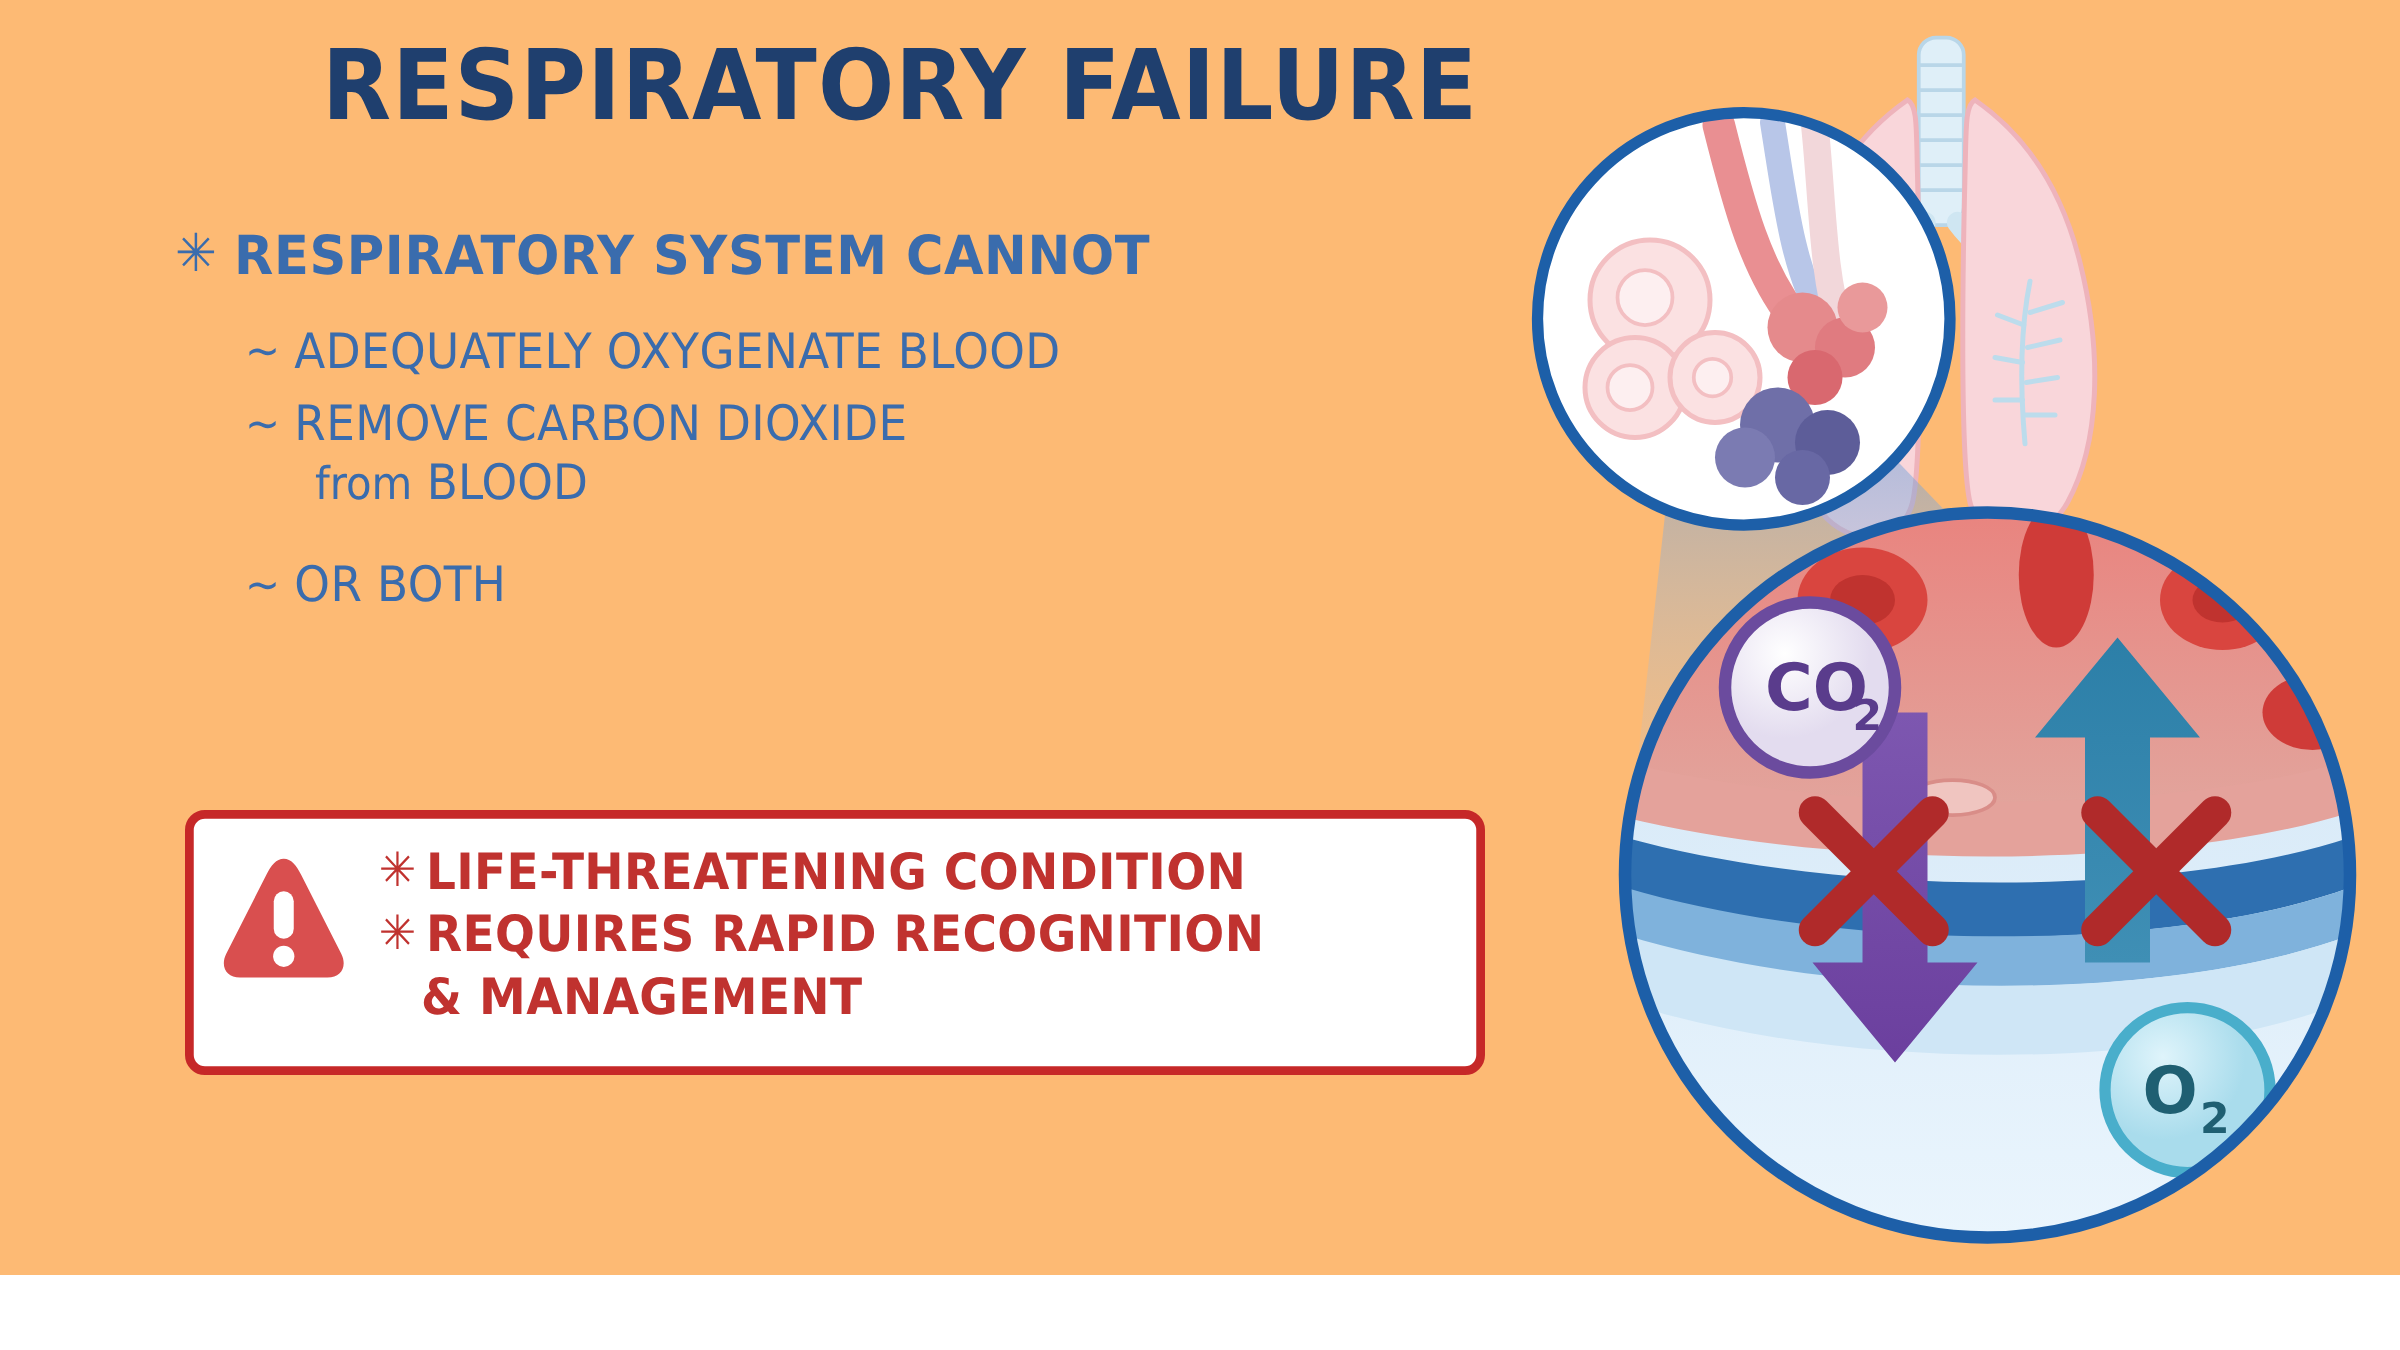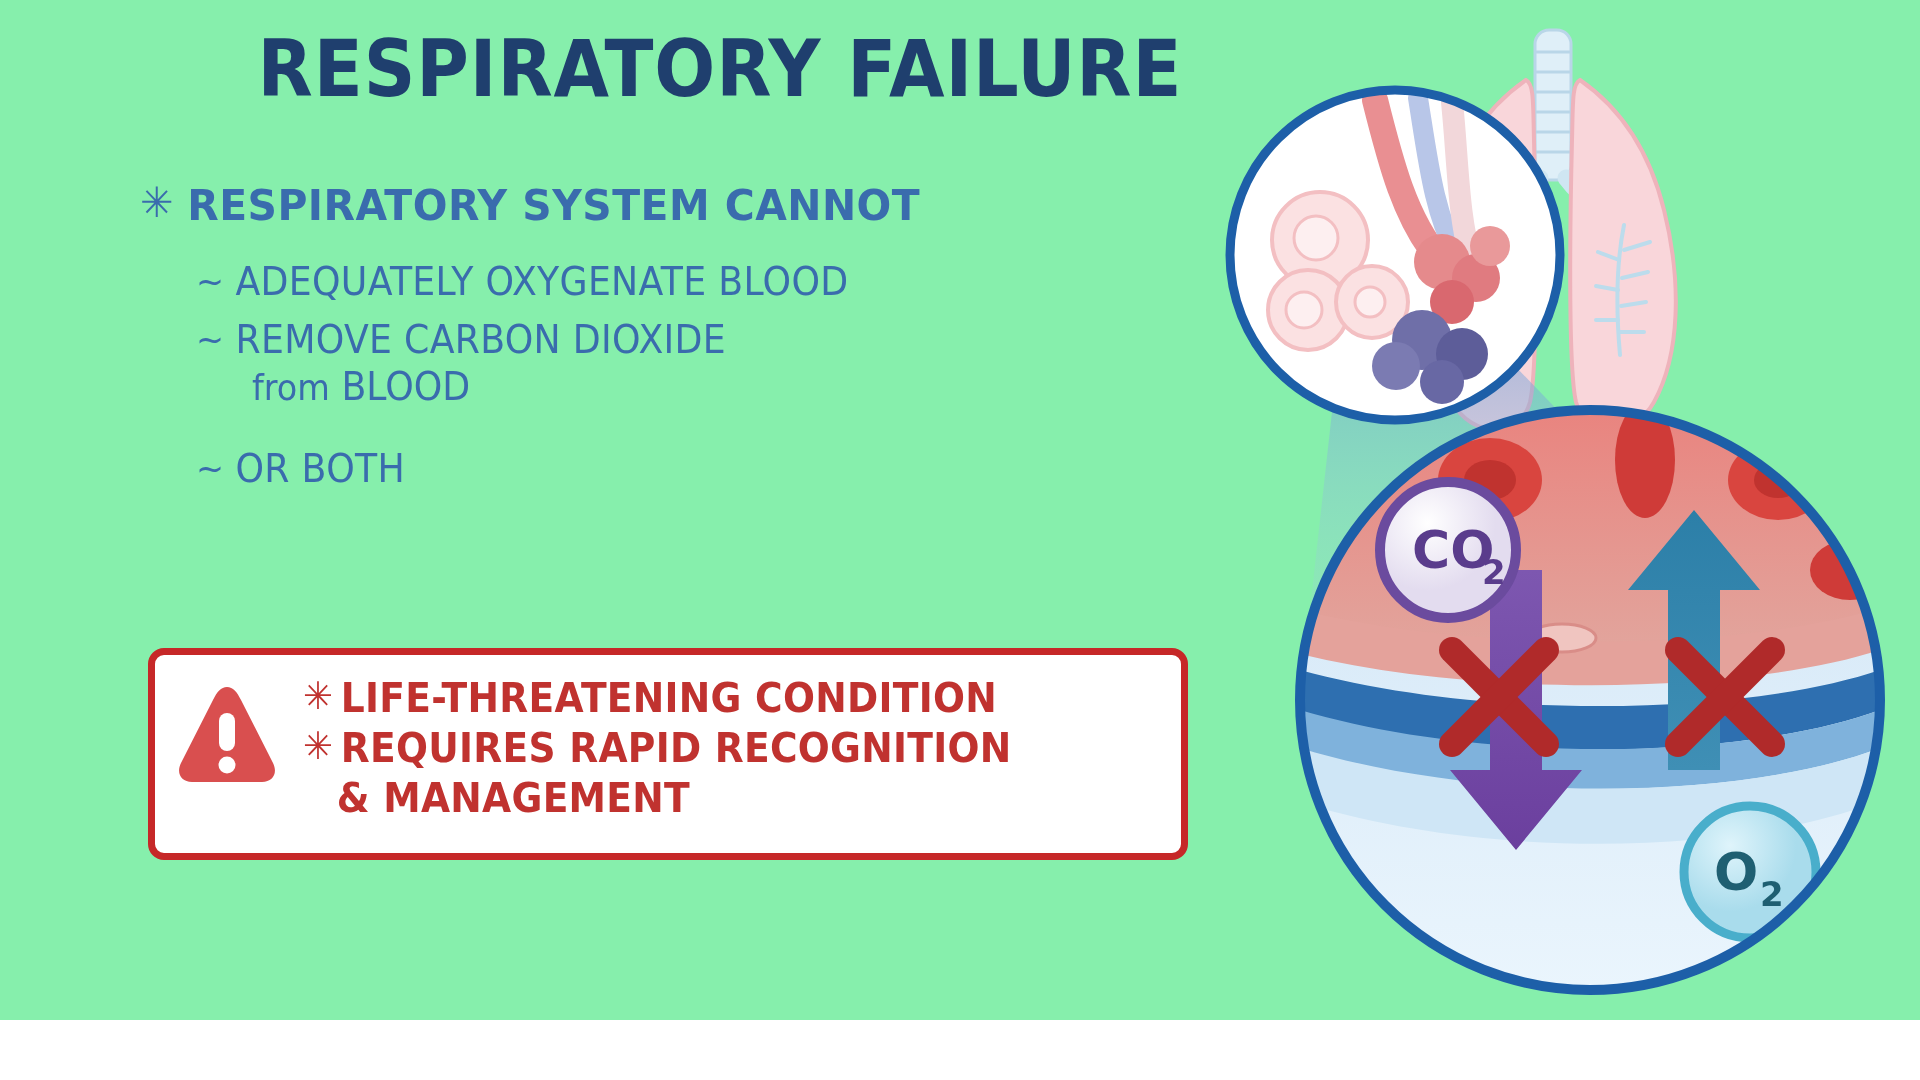--- a/index.html
+++ b/index.html
@@ -1,19 +1,19 @@
 <!DOCTYPE html>
 <html><head>
 <meta charset="utf-8">
 <style>
   * { margin:0; padding:0; box-sizing:border-box; }
   html,body{ width:1920px; height:1080px; background:#ffffff; overflow:hidden; }
   body{ font-family:"Liberation Sans", sans-serif; }
 
-  .page{ position:relative; width:1920px; height:1020px; background:#86efac;text-decoration:underline; }
+  .page{ position:relative; width:1920px; height:1020px; background:#fdba74;text-decoration:underline; }
 
   
   .title{
     position:absolute; left:0; top:24px; width:1440px;
     text-align:center;
     font-family:"DejaVu Sans", sans-serif;
     font-weight:700; font-size:78px; letter-spacing:1px;
     color:#1f3f6e;
     transform:scaleX(0.92); transform-origin:center top;
   }

